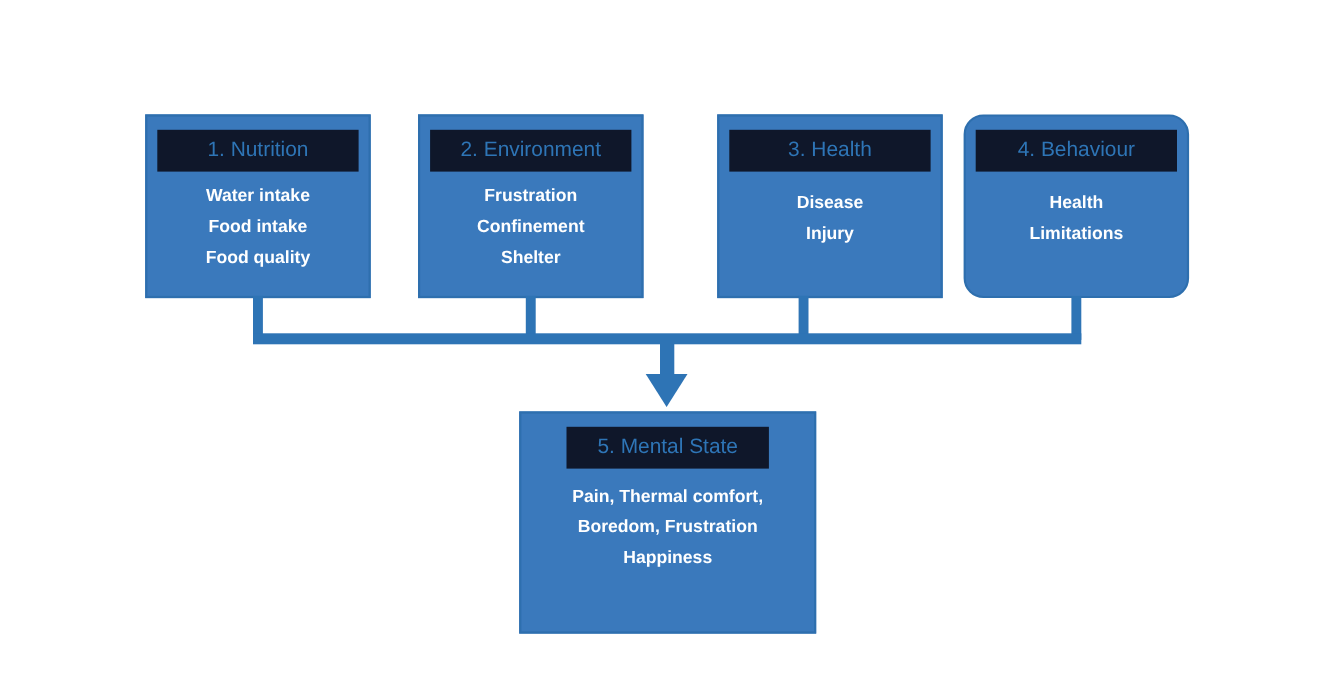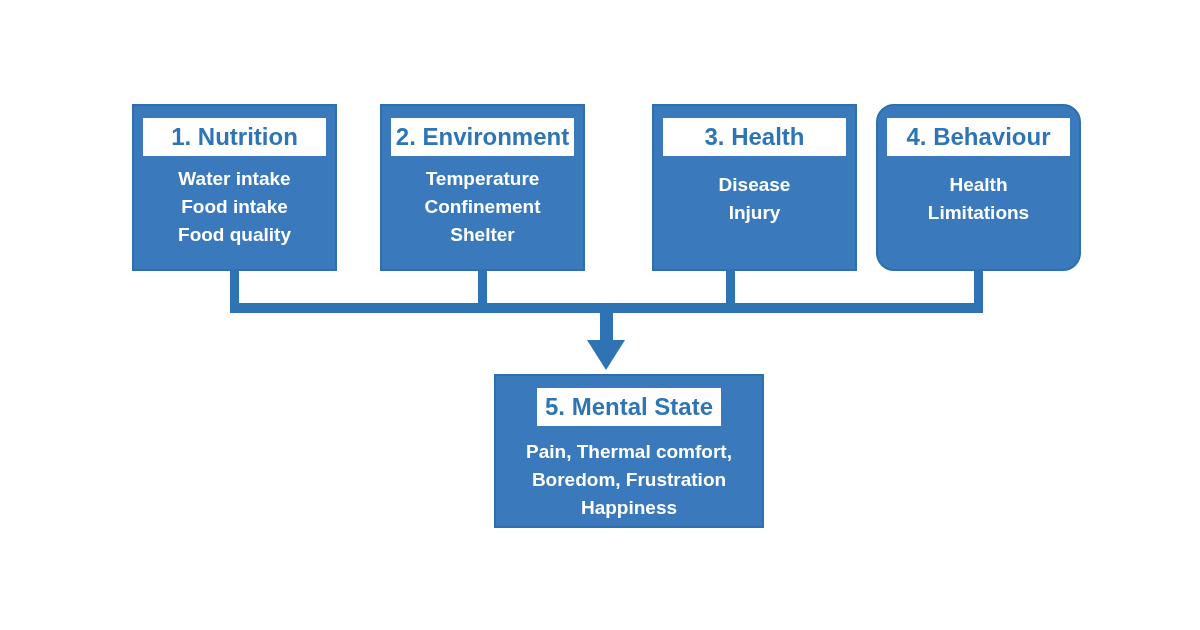--- a/index.html
+++ b/index.html
@@ -12,69 +12,69 @@
   }
   .dbox {
     position:absolute;
     background:#3a79bc;
     border:2px solid #2e6fae;
     box-sizing:border-box;
     text-align:center;
   }
   .dbox-top { top:104px; width:205px; height:167px; }
   .dbox-header {
-    background:#ffffff;
+    background:#0f172a;
     margin:12px 9px 9px 9px;
     height:38px;
     line-height:38px;
     color:#2e75b6;
-    font-weight:bold;
-    font-size:24px;
+    font-weight:normal;
+    font-size:19px;
     white-space:nowrap;
     overflow:hidden;
   }
   .dbox-body {
     color:#ffffff;
     font-weight:bold;
-    font-size:19px;
+    font-size:16px;
     line-height:28px;
   }
   .pad2 { padding-top:6px; }
   .conn {
     position:absolute;
     background:#2e74b5;
   }
   .arrowhead {
     position:absolute;
     width:0; height:0;
     border-left:19px solid transparent;
     border-right:19px solid transparent;
     border-top:30px solid #2e74b5;
   }
-  #box-mental { left:494px; top:374px; width:270px; height:154px; }
+  #box-mental { left:472px; top:374px; width:270px; height:202px; }
   #box-mental .dbox-header { width:184px; margin:12px auto 12px auto; }
 </style>
 </head>
 <body>
 
 <div class="canvas">
 
   <div class="dbox dbox-top" style="left:132px;">
     <div class="dbox-header">1. Nutrition</div>
     <div class="dbox-body">
       <div>Water intake</div>
       <div>Food intake</div>
       <div>Food quality</div>
     </div>
   </div>
 
   <div class="dbox dbox-top" style="left:380px;">
     <div class="dbox-header">2. Environment</div>
     <div class="dbox-body">
-      <div>Temperature</div>
+      <div>Frustration</div>
       <div>Confinement</div>
       <div>Shelter</div>
     </div>
   </div>
 
   <div class="dbox dbox-top" style="left:652px;">
     <div class="dbox-header">3. Health</div>
     <div class="dbox-body pad2">
       <div>Disease</div>
       <div>Injury</div>

